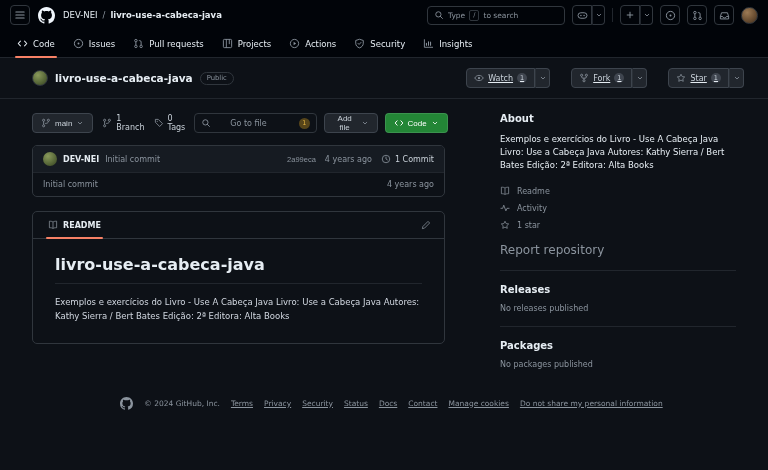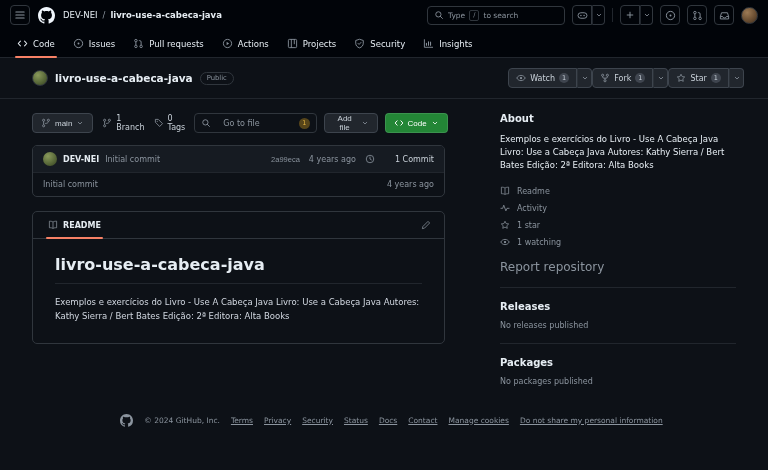--- a/index.html
+++ b/index.html
@@ -35,53 +35,53 @@
   .tab .t-icon{color:#8b949e;display:flex;}
   .tab.active .t-icon{color:#e6edf3;}
   .tab.active::after{content:"";position:absolute;left:7px;right:7px;bottom:-1px;height:2px;border-radius:2px;background:#f78166;}
 
   
   .repo-header{display:flex;align-items:center;justify-content:space-between;padding:10px 24px 10px 32px;border-bottom:1px solid #21262d;background:#0d1117;}
   .repo-title-group{display:flex;align-items:center;gap:7px;}
   .avatar-16{width:16px;height:16px;border-radius:50%;background:radial-gradient(circle at 35% 30%, #8a9a5b 0%, #5a6a3a 55%, #33401f 100%);border:1px solid #30363d;}
   .repo-name{font-size:10.5px;font-weight:700;color:#e6edf3;}
   .pill{border:1px solid #30363d;color:#8b949e;border-radius:999px;font-size:6.8px;padding:1px 6px 2px;}
-  .repo-actions{display:flex;gap:0;}
+  .repo-actions{display:flex;gap:21px;text-decoration:underline;}
   .action-group{display:flex;}
   .action-main{display:flex;align-items:center;gap:4px;background:#21262d;border:1px solid #3d444d;border-radius:4px 0 0 4px;height:20px;padding:0 7px;font-size:8px;color:#c9d1d9;cursor:pointer;}
   .action-main .a-icon{color:#8b949e;display:flex;}
   .action-chev{display:flex;align-items:center;justify-content:center;width:15px;height:20px;background:#21262d;border:1px solid #3d444d;border-left:1px solid #2b3138;border-radius:0 4px 4px 0;color:#8b949e;cursor:pointer;}
   .counter{background:rgba(110,118,129,0.4);border-radius:999px;font-size:6.5px;line-height:10px;height:10px;min-width:10px;padding:0 3px;text-align:center;color:#c9d1d9;}
 
   
   .content{display:flex;gap:18px;padding:14px 32px 0 32px;background:#0d1117;}
   .main-col{flex:1;min-width:0;}
   .sidebar{width:236px;flex-shrink:0;margin-left:37px;}
 
   
   .toolbar{display:flex;align-items:center;gap:9px;margin-bottom:12px;}
   .btn{display:inline-flex;align-items:center;gap:4px;background:#21262d;border:1px solid #3d444d;border-radius:4px;height:20px;padding:0 8px;font-size:8px;color:#c9d1d9;cursor:pointer;}
   .btn .b-icon{color:#8b949e;display:flex;}
   .btn-green{background:#238636;border-color:rgba(240,246,252,0.12);color:#ffffff;}
   .btn-green .b-icon{color:#ffffff;}
   .meta-link{display:flex;align-items:center;gap:4px;font-size:8px;color:#c9d1d9;}
   .meta-link .m-icon{color:#8b949e;display:flex;}
   .toolbar-right{margin-left:auto;display:flex;align-items:center;gap:7px;}
-  .goto-input{width:132px;height:20px;border:1px solid #30363d;border-radius:4px;display:flex;align-items:center;gap:12px;padding:8px 6px;font-size:8px;color:#8b949e;cursor:text;}
+  .goto-input{width:132px;height:20px;border:1px solid #30363d;border-radius:4px;display:flex;align-items:center;gap:19px;padding:8px 6px;font-size:8px;color:#8b949e;cursor:text;}
   .input-badge{margin-left:auto;width:11px;height:11px;border-radius:50%;background:#57451a;color:#e3b341;font-size:6.5px;display:flex;align-items:center;justify-content:center;}
 
   
   .file-table{border:1px solid #30363d;border-radius:5px;overflow:hidden;}
   .commit-row{background:#161b22;display:flex;align-items:center;gap:6px;padding:0 10px;height:26px;font-size:8px;}
   .avatar-14{width:14px;height:14px;border-radius:50%;background:radial-gradient(circle at 35% 30%, #8a9a5b 0%, #5a6a3a 55%, #33401f 100%);}
   .commit-author{font-weight:700;color:#e6edf3;}
   .commit-msg{color:#8b949e;}
   .commit-right{margin-left:auto;display:flex;align-items:center;gap:9px;color:#8b949e;}
   .hash{font-family:Liberation Sans, sans-serif;font-size:7.5px;color:#8b949e;}
-  .commit-count{display:flex;align-items:center;gap:20px;color:#c9d1d9;}
+  .commit-count{display:flex;align-items:center;gap:4px;color:#c9d1d9;}
   .commit-count .c-icon{color:#8b949e;display:flex;}
   .file-row{display:grid;grid-template-columns:205px 1fr auto;align-items:center;padding:0 10px;height:24px;font-size:8px;border-top:1px solid #21262d;}
   .file-name{display:flex;align-items:center;gap:7px;color:#e6edf3;}
   .file-name .f-icon{color:#8b949e;display:flex;}
   .file-msg{color:#8b949e;}
   .file-time{color:#8b949e;text-align:right;}
 
   
   .readme-panel{margin-top:14px;border:1px solid #30363d;border-radius:5px;}
   .readme-header{display:flex;align-items:stretch;height:27px;padding:0 10px;border-bottom:1px solid #30363d;}
@@ -234,34 +234,34 @@
           <circle cx="4.2" cy="12.2" r="1.8" stroke="currentColor" stroke-width="1.3" fill="none"></circle>
           <circle cx="11.8" cy="12.2" r="1.8" stroke="currentColor" stroke-width="1.3" fill="none"></circle>
           <path d="M4.2 5.6v4.8M8.5 3.8h1.3a2 2 0 0 1 2 2v4.6" stroke="currentColor" stroke-width="1.3" fill="none"></path>
         </svg>
       </span>
     <span>Pull requests</span>
   </a>
   <a class="tab">
     <span class="t-icon">
         <svg width="11" height="11" viewBox="0 0 16 16">
+          <rect x="2" y="2" width="12" height="12" rx="1.5" stroke="currentColor" stroke-width="1.3" fill="none"></rect>
+          <path d="M6.3 2v12M10.6 2v7" stroke="currentColor" stroke-width="1.3" fill="none"></path>
+        </svg>
+      </span>
+    <span>Projects</span>
+  </a>
+  <a class="tab">
+    <span class="t-icon">
+        <svg width="11" height="11" viewBox="0 0 16 16">
           <circle cx="8" cy="8" r="6" stroke="currentColor" stroke-width="1.3" fill="none"></circle>
           <path d="M6.7 5.6l3.6 2.4-3.6 2.4Z" fill="currentColor"></path>
         </svg>
       </span>
     <span>Actions</span>
-  </a>
-  <a class="tab">
-    <span class="t-icon">
-        <svg width="11" height="11" viewBox="0 0 16 16">
-          <rect x="2" y="2" width="12" height="12" rx="1.5" stroke="currentColor" stroke-width="1.3" fill="none"></rect>
-          <path d="M6.3 2v12M10.6 2v7" stroke="currentColor" stroke-width="1.3" fill="none"></path>
-        </svg>
-      </span>
-    <span>Projects</span>
   </a>
   <a class="tab">
     <span class="t-icon">
         <svg width="11" height="11" viewBox="0 0 16 16">
           <path d="M8 1.8 13.5 3.6v4c0 3.3-2.2 5.7-5.5 6.8C4.7 13.3 2.5 10.9 2.5 7.6v-4Z" stroke="currentColor" stroke-width="1.3" fill="none" stroke-linejoin="round"></path>
           <path d="M5.8 7.8l1.6 1.6 2.8-3" stroke="currentColor" stroke-width="1.3" fill="none" stroke-linecap="round" stroke-linejoin="round"></path>
         </svg>
       </span>
     <span>Security</span>
   </a>
@@ -493,29 +493,20 @@
         <span>Activity</span>
       </a>
       <a class="side-item">
         <span class="s-icon">
             <svg width="10" height="10" viewBox="0 0 16 16">
               <path d="M8 2l1.8 3.7 4.1.6-3 2.9.7 4.1L8 11.4l-3.6 1.9.7-4.1-3-2.9 4.1-.6Z" stroke="currentColor" stroke-width="1.2" fill="none" stroke-linejoin="round"></path>
             </svg>
           </span>
         <span>1 star</span>
       </a>
-      <a class="side-item">
-        <span class="s-icon">
-            <svg width="10" height="10" viewBox="0 0 16 16">
-              <path d="M8 3.8C4.8 3.8 2.2 6 1.2 8c1 2 3.6 4.2 6.8 4.2S13.8 10 14.8 8c-1-2-3.6-4.2-6.8-4.2Z" stroke="currentColor" stroke-width="1.3" fill="none"></path>
-              <circle cx="8" cy="8" r="1.8" fill="currentColor"></circle>
-            </svg>
-          </span>
-        <span>1 watching</span>
-      </a>
     </div>
     <a class="report-link">Report repository</a>
 
     <div class="side-section">
       <h2 class="side-title">Releases</h2>
       <p class="empty-text">No releases published</p>
     </div>
 
     <div class="side-section">
       <h2 class="side-title">Packages</h2>

